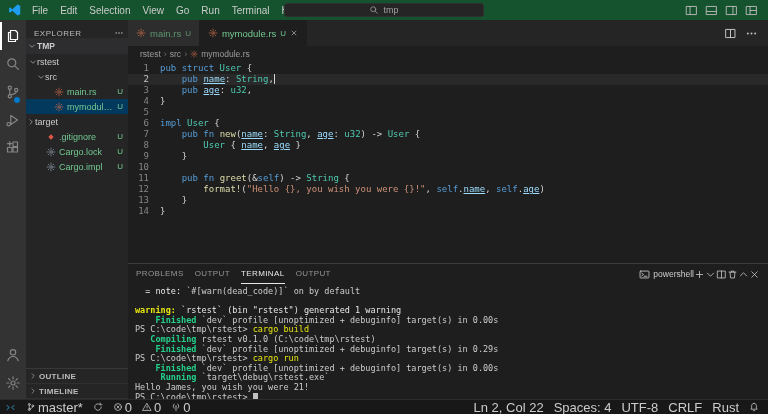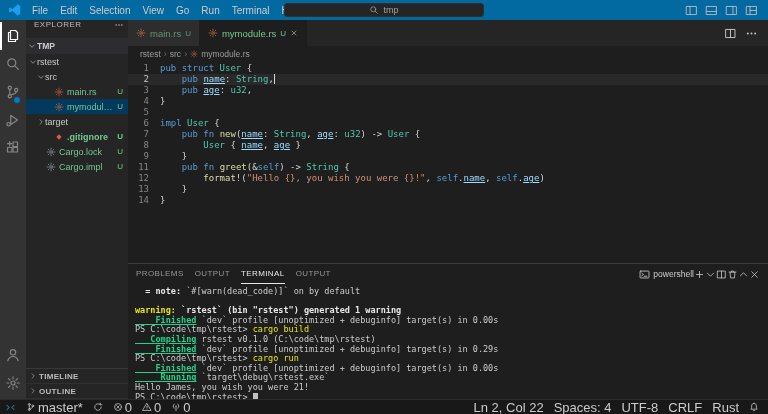--- a/index.html
+++ b/index.html
@@ -5,42 +5,42 @@
   * { margin:0; padding:0; box-sizing:border-box; }
   html,body { width:768px; height:414px; overflow:hidden; }
   body { background:#1e1e1e; color:#cccccc; font-family:"Liberation Sans", sans-serif; font-size:10px; }
 
   .icon { display:inline-flex; width:13px; height:13px; flex-shrink:0; }
   .icon svg { width:100%; height:100%; }
   .icon.sm { width:10px; height:10px; }
   .icon.xs { width:8px; height:8px; }
 
   
-  .titlebar { height:20px; background:#0369a1; display:flex; align-items:center; position:relative; padding:2px 4px; }
+  .titlebar { height:20px; background:#14532d; display:flex; align-items:center; position:relative; padding:2px 4px; }
   .logo { width:14px; height:14px; margin:0 4px; }
   .menubar { display:flex; align-items:center; }
   .menu-item { padding:0 6px; font-size:10px; color:#cccccc; cursor:default; }
   .search-box { position:absolute; left:50%; top:3px; transform:translateX(-50%); width:200px; height:14px;
                 background:#252526; border:1px solid #303031; border-radius:3px; display:flex; align-items:center;
                 justify-content:center; gap:4px; color:#a0a0a0; font-size:9px; }
   .titlebar-actions { margin-left:auto; display:flex; align-items:center; gap:7px; padding-right:6px; color:#b6b6b6; }
 
   
   .main-row { display:flex; height:379px; }
 
   .activitybar { width:26px; background:#333333; display:flex; flex-direction:column; align-items:stretch; padding-top:2px; }
   .ab-item { height:28px; display:flex; align-items:center; justify-content:center; color:#858585; position:relative; border-left:2px solid transparent; border-right:2px solid transparent; }
   .ab-item .icon { width:16px; height:16px; }
   .ab-item.active { color:#ffffff; border-left-color:#ffffff; }
   .ab-badge { position:absolute; bottom:2px; right:3px; width:8px; height:8px; border-radius:50%; background:#007acc; border:1px solid #333333; }
   .ab-bottom { margin-top:auto; padding-bottom:2px; }
 
   
   .sidebar { width:102px; background:#252526; display:flex; flex-direction:column; overflow:hidden; }
-  .sidebar-header { height:18px; display:flex; align-items:flex-start; padding:0 4px 0 8px; font-size:8px; letter-spacing:.5px; color:#bbbbbb; }
+  .sidebar-header { height:18px; display:flex; align-items:flex-end; padding:0 4px 0 8px; font-size:8px; letter-spacing:.5px; color:#bbbbbb; }
   .sidebar-header .spacer { flex:1; }
   .section-row { height:16px; display:flex; align-items:center; gap:1px; font-size:8.5px; font-weight:bold; color:#cccccc; padding-left:2px; background:#2d2d30; }
   .tree { flex:1; overflow:hidden; font-size:9px; }
   .tree-row { height:15px; display:flex; align-items:center; color:#cccccc; cursor:pointer; }
   .tree-row.selected { background:#04395e; }
   .tree-label { white-space:nowrap; overflow:hidden; text-overflow:ellipsis; }
   .green { color:#73c991; }
   .git-badge { margin-left:auto; padding-right:5px; color:#73c991; font-size:8px; }
   .file-ico { margin-right:3px; }
   .sidebar-bottom { border-top:1px solid #383838; }
@@ -74,23 +74,23 @@
   .panel { height:136px; border-top:1px solid #3c3c3c; background:#1e1e1e; display:flex; flex-direction:column; }
   .panel-header { height:20px; display:flex; align-items:center; padding:0 8px; }
   .panel-tabs { display:flex; gap:11px; height:100%; }
   .panel-tab { display:flex; align-items:center; font-size:8px; letter-spacing:.4px; color:#969696; border-bottom:1px solid transparent; cursor:pointer; }
   .panel-tab.active { color:#e7e7e7; border-bottom-color:#e7e7e7; }
   .panel-actions { margin-left:auto; display:flex; align-items:center; color:#c5c5c5; }
   .panel-actions .icon { width:11px; height:11px; }
   .shell-label { display:flex; align-items:center; gap:3px; font-size:8.5px; color:#cccccc; }
   .terminal { flex:1; padding:3px 0 0 7px; font-family:"DejaVu Sans Mono", monospace; font-size:8.5px; line-height:9.6px; white-space:pre; overflow:hidden; color:#cccccc; }
   .tl { height:9.6px; }
-  .t-g { color:#23d18b; font-weight:bold;text-decoration:underline; }
+  .t-g { color:#23d18b; font-weight:bold; }
   .t-y { color:#e5e510; font-weight:bold; }
-  .t-b { color:#e8e8e8; font-weight:bold; }
+  .t-b { color:#e8e8e8; font-weight:normal; }
   .t-c { color:#e5e510;margin-top:48px; }
   .t-p { color:#cccccc;text-align:center; }
   .t-cursor { display:inline-block; width:5px; height:9px; background:#c0c0c0; vertical-align:text-bottom; }
 
   
   .statusbar { height:15px; background:#181818; border-top:1px solid #2b2b2b; display:flex; align-items:center; font-size:13px; color:#cccccc; }
   .sb-left, .sb-right { display:flex; align-items:center; height:100%; }
   .sb-right { margin-left:auto; padding-right:4px; }
   .sb-item { display:flex; align-items:center; gap:2px; padding:0 5px; height:100%; cursor:pointer; }
   .sb-item .icon { width:10px; height:10px; }
@@ -271,29 +271,29 @@
         <div class="tree-row selected" style="padding-left: 28px;">
           <span class="icon sm file-ico" style="color: rgb(196, 105, 74);">
             <svg viewBox="0 0 16 16" fill="none" stroke="currentColor" stroke-width="1.2" stroke-linecap="round" stroke-linejoin="round">
               <circle cx="8" cy="8" r="2"></circle>
               <path d="M8 1.8v2M8 12.2v2M1.8 8h2M12.2 8h2M3.6 3.6l1.5 1.5M10.9 10.9l1.5 1.5M12.4 3.6l-1.5 1.5M5.1 10.9l-1.5 1.5"></path>
             </svg>
           </span>
           <span class="tree-label green">mymodule.rs</span>
           <span class="git-badge">U</span>
         </div>
-        <div class="tree-row" style="padding-left: 11px;">
+        <div class="tree-row" style="padding-left: 1px;">
           <span class="icon xs">
             <svg viewBox="0 0 16 16" fill="none" stroke="currentColor" stroke-width="1.2" stroke-linecap="round" stroke-linejoin="round">
               <path d="M6 3.5L10.5 8 6 12.5"></path>
             </svg>
           </span>
           <span class="tree-label">target</span>
         </div>
-        <div class="tree-row" style="padding-left: 28px; font-weight: bold;">
+        <div class="tree-row" style="padding-left: 20px;">
           <span class="icon sm file-ico" style="color: rgb(222, 88, 71);">
             <svg viewBox="0 0 16 16" fill="none" stroke="currentColor" stroke-width="1.2" stroke-linecap="round" stroke-linejoin="round">
               <rect x="5" y="5" width="6" height="6" transform="rotate(45 8 8)" fill="currentColor" stroke="none"></rect>
             </svg>
           </span>
           <span class="tree-label green">.gitignore</span>
           <span class="git-badge">U</span>
         </div>
         <div class="tree-row" style="padding-left: 20px;">
           <span class="icon sm file-ico" style="color: rgb(138, 154, 168);">
@@ -316,29 +316,29 @@
           <span class="git-badge">U</span>
         </div>
       </div>
     <div class="sidebar-bottom">
         <div class="bottom-section">
           <span class="icon xs">
             <svg viewBox="0 0 16 16" fill="none" stroke="currentColor" stroke-width="1.2" stroke-linecap="round" stroke-linejoin="round">
               <path d="M6 3.5L10.5 8 6 12.5"></path>
             </svg>
           </span>
-          <span>TIMELINE</span>
+          <span>OUTLINE</span>
         </div>
         <div class="bottom-section">
           <span class="icon xs">
             <svg viewBox="0 0 16 16" fill="none" stroke="currentColor" stroke-width="1.2" stroke-linecap="round" stroke-linejoin="round">
               <path d="M6 3.5L10.5 8 6 12.5"></path>
             </svg>
           </span>
-          <span>OUTLINE</span>
+          <span>TIMELINE</span>
         </div>
       </div>
   </div>
 
   <div class="editor-col">
     <div class="tabbar">
       <div class="tabs">
           <div class="tab">
             <span class="icon sm" style="color: rgb(196, 105, 74);">
               <svg viewBox="0 0 16 16" fill="none" stroke="currentColor" stroke-width="1.2" stroke-linecap="round" stroke-linejoin="round">
@@ -397,20 +397,21 @@
     <div class="code-area">
         <div class="code-line"><span class="ln">1</span><span class="lc"><span class="tok-k">pub struct </span><span class="tok-ty">User </span><span class="tok-p">{</span></span></div>
         <div class="code-line current"><span class="ln">2</span><span class="lc"><span class="tok-p">    </span><span class="tok-k">pub </span><span class="tok-v">name</span><span class="tok-p">: </span><span class="tok-ty">String</span><span class="tok-p">,</span><span class="caret"></span></span></div>
         <div class="code-line"><span class="ln">3</span><span class="lc"><span class="tok-p">    </span><span class="tok-k">pub </span><span class="tok-v">age</span><span class="tok-p">: </span><span class="tok-ty">u32</span><span class="tok-p">,</span></span></div>
         <div class="code-line"><span class="ln">4</span><span class="lc"><span class="tok-p">}</span></span></div>
         <div class="code-line"><span class="ln">5</span><span class="lc"></span></div>
         <div class="code-line"><span class="ln">6</span><span class="lc"><span class="tok-k">impl </span><span class="tok-ty">User </span><span class="tok-p">{</span></span></div>
         <div class="code-line"><span class="ln">7</span><span class="lc"><span class="tok-p">    </span><span class="tok-k">pub fn </span><span class="tok-fn">new</span><span class="tok-p">(</span><span class="tok-v">name</span><span class="tok-p">: </span><span class="tok-ty">String</span><span class="tok-p">, </span><span class="tok-v">age</span><span class="tok-p">: </span><span class="tok-ty">u32</span><span class="tok-p">) -&gt; </span><span class="tok-ty">User </span><span class="tok-p">{</span></span></div>
         <div class="code-line"><span class="ln">8</span><span class="lc"><span class="tok-p">        </span><span class="tok-ty">User </span><span class="tok-p">{ </span><span class="tok-v">name</span><span class="tok-p">, </span><span class="tok-v">age</span><span class="tok-p"> }</span></span></div>
         <div class="code-line"><span class="ln">9</span><span class="lc"><span class="tok-p">    }</span></span></div>
+        <div class="code-line"><span class="ln">10</span><span class="lc"></span></div>
         <div class="code-line"><span class="ln">11</span><span class="lc"><span class="tok-p">    </span><span class="tok-k">pub fn </span><span class="tok-fn">greet</span><span class="tok-p">(&amp;</span><span class="tok-k">self</span><span class="tok-p">) -&gt; </span><span class="tok-ty">String </span><span class="tok-p">{</span></span></div>
         <div class="code-line"><span class="ln">12</span><span class="lc"><span class="tok-p">        </span><span class="tok-fn">format!</span><span class="tok-p">(</span><span class="tok-s">"Hello {}, you wish you were {}!"</span><span class="tok-p">, </span><span class="tok-k">self</span><span class="tok-p">.</span><span class="tok-v">name</span><span class="tok-p">, </span><span class="tok-k">self</span><span class="tok-p">.</span><span class="tok-v">age</span><span class="tok-p">)</span></span></div>
         <div class="code-line"><span class="ln">13</span><span class="lc"><span class="tok-p">    }</span></span></div>
         <div class="code-line"><span class="ln">14</span><span class="lc"><span class="tok-p">}</span></span></div>
       </div>
 
     <div class="panel">
       <div class="panel-header">
         <div class="panel-tabs">
             <div class="panel-tab">PROBLEMS</div>

